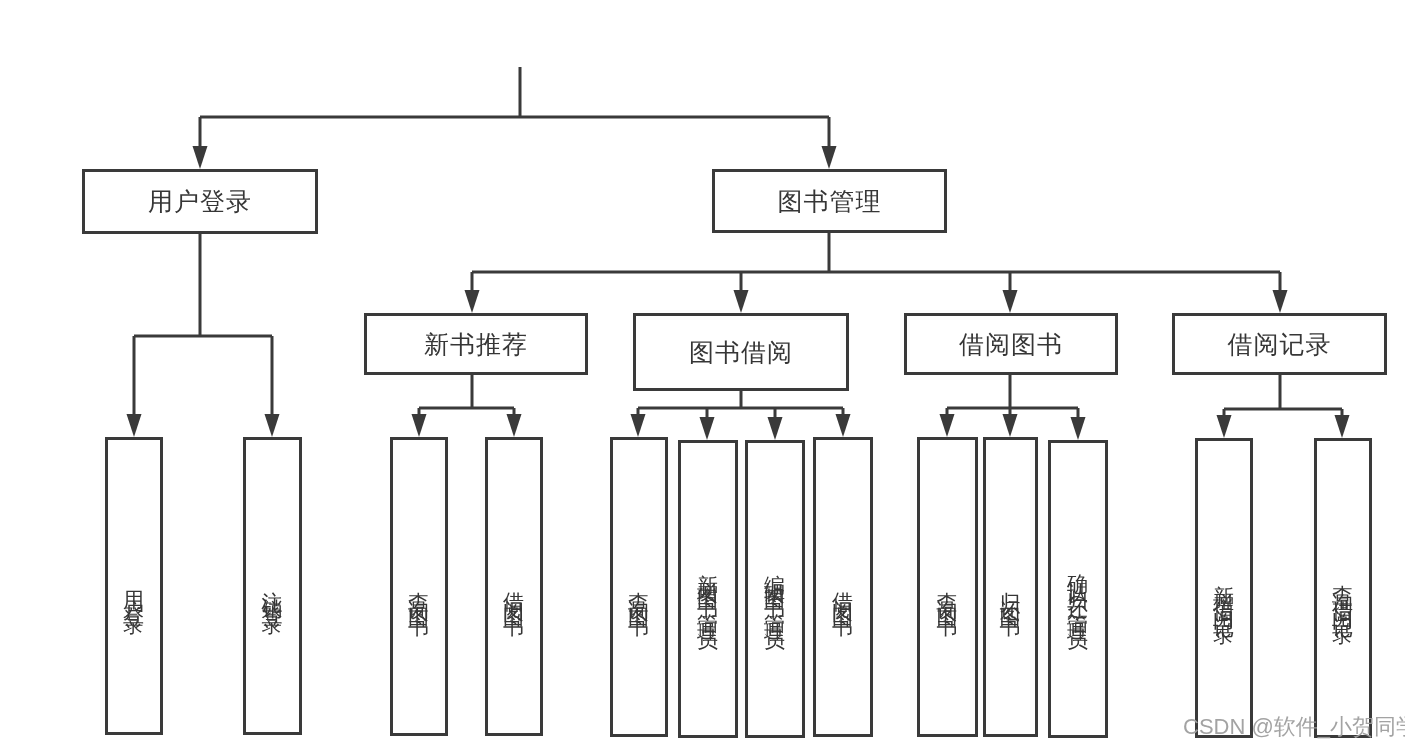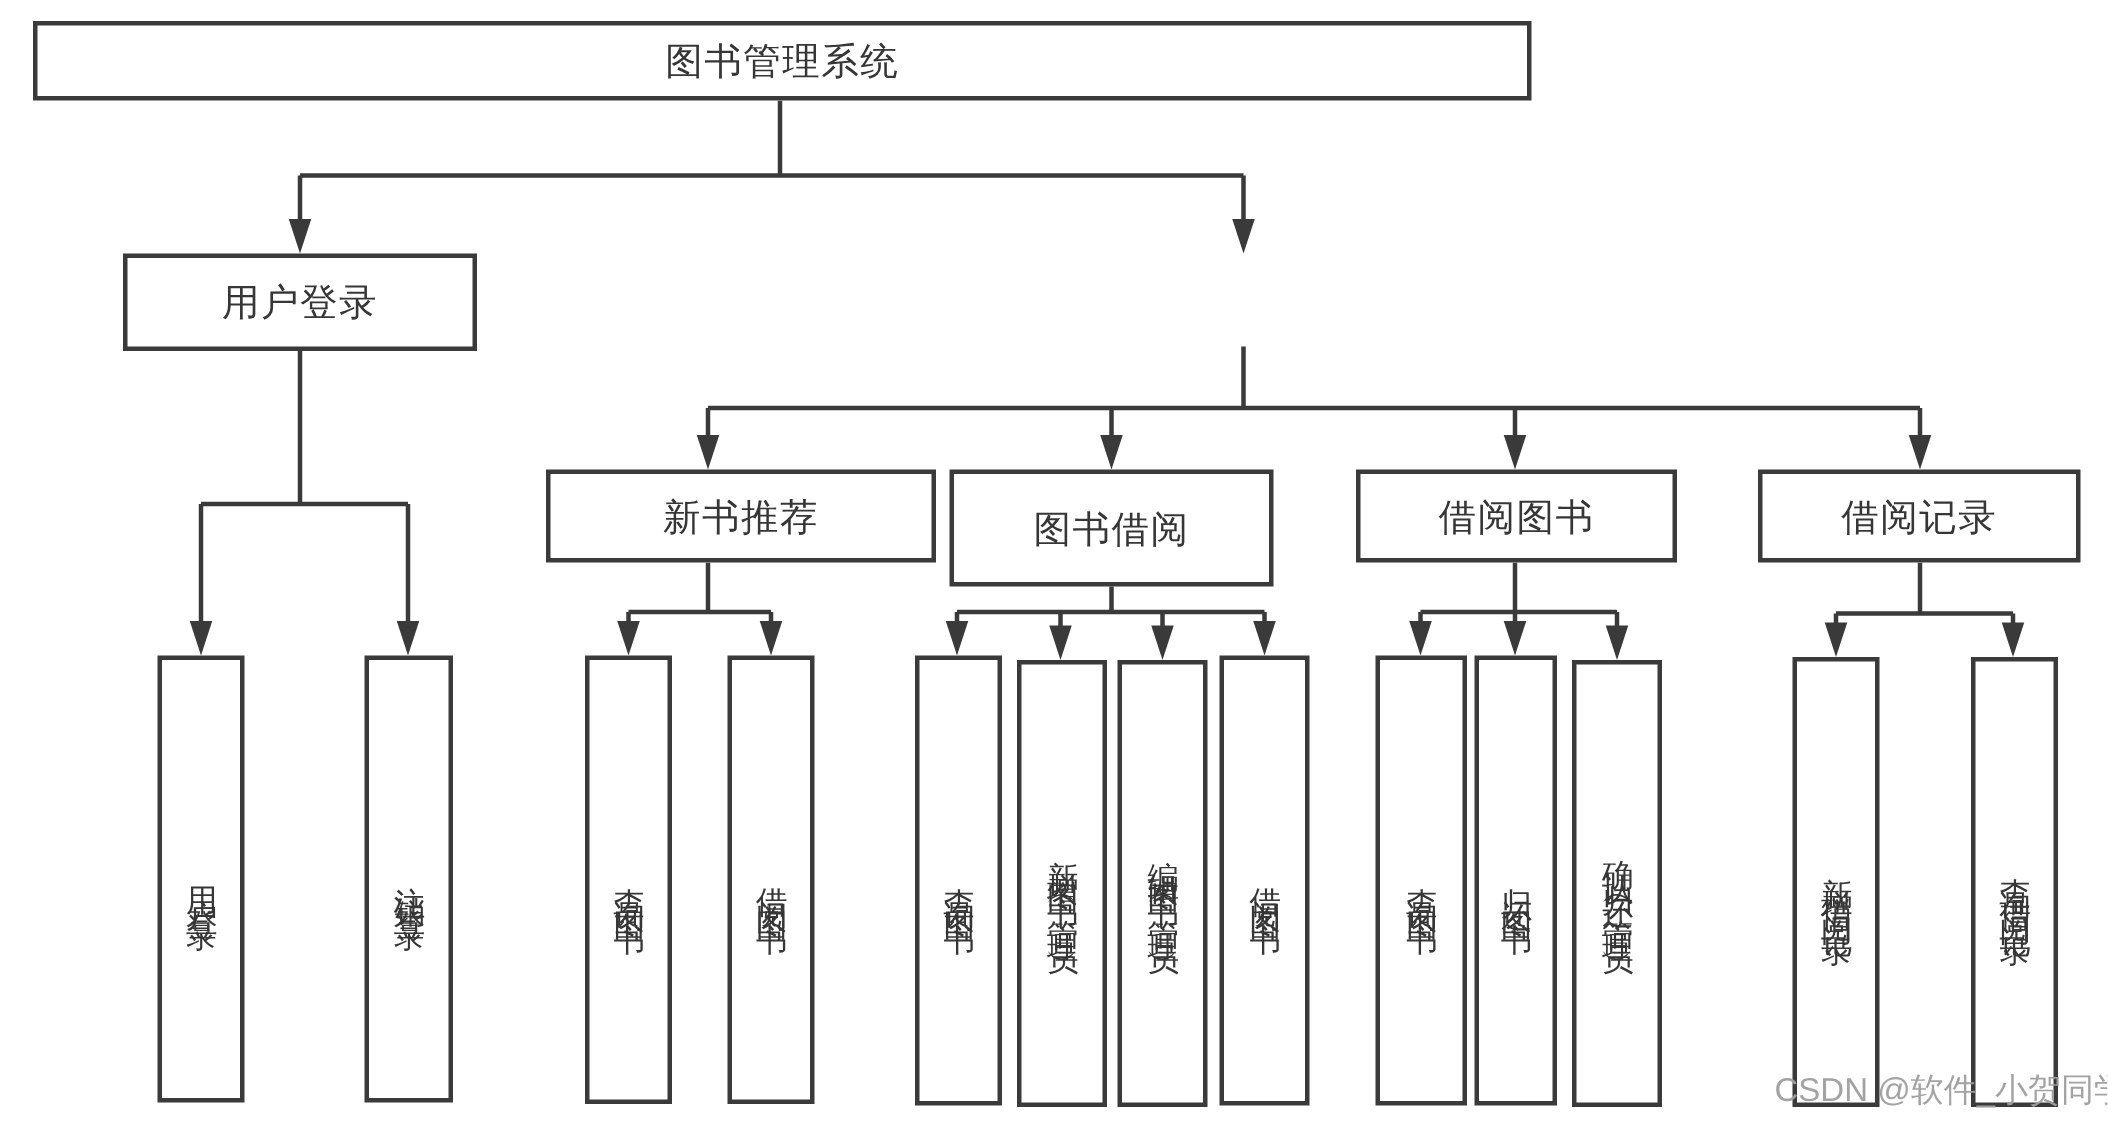--- a/index.html
+++ b/index.html
@@ -77,29 +77,29 @@
       <polygon points="767.5,417 782.5,417 775,440"></polygon>
       <polygon points="835.5,414 850.5,414 843,437"></polygon>
       <polygon points="939.5,414 954.5,414 947,437"></polygon>
       <polygon points="1002.5,414 1017.5,414 1010,437"></polygon>
       <polygon points="1070.5,417 1085.5,417 1078,440"></polygon>
       <polygon points="1216.5,415 1231.5,415 1224,438"></polygon>
       <polygon points="1334.5,415 1349.5,415 1342,438"></polygon>
     </g>
   </svg>
 
-  <div class="node h" style="left:22px;top:14px;width:999px;height:53px">
-    <span>图书管理系统</span>
-  </div>
 
   <div class="node h" style="left:82px;top:169px;width:236px;height:65px">
     <span>用户登录</span>
   </div>
+  <div class="node h" style="left:712px;top:169px;width:235px;height:64px">
+    <span>图书管理</span>
+  </div>
 
-  <div class="node h" style="left:364px;top:313px;width:260px;height:62px">
+  <div class="node h" style="left:364px;top:313px;width:224px;height:62px">
     <span>新书推荐</span>
   </div>
   <div class="node h" style="left:633px;top:313px;width:216px;height:78px">
     <span>图书借阅</span>
   </div>
   <div class="node h" style="left:904px;top:313px;width:214px;height:62px">
     <span>借阅图书</span>
   </div>
   <div class="node h" style="left:1172px;top:313px;width:215px;height:62px">
     <span>借阅记录</span>

